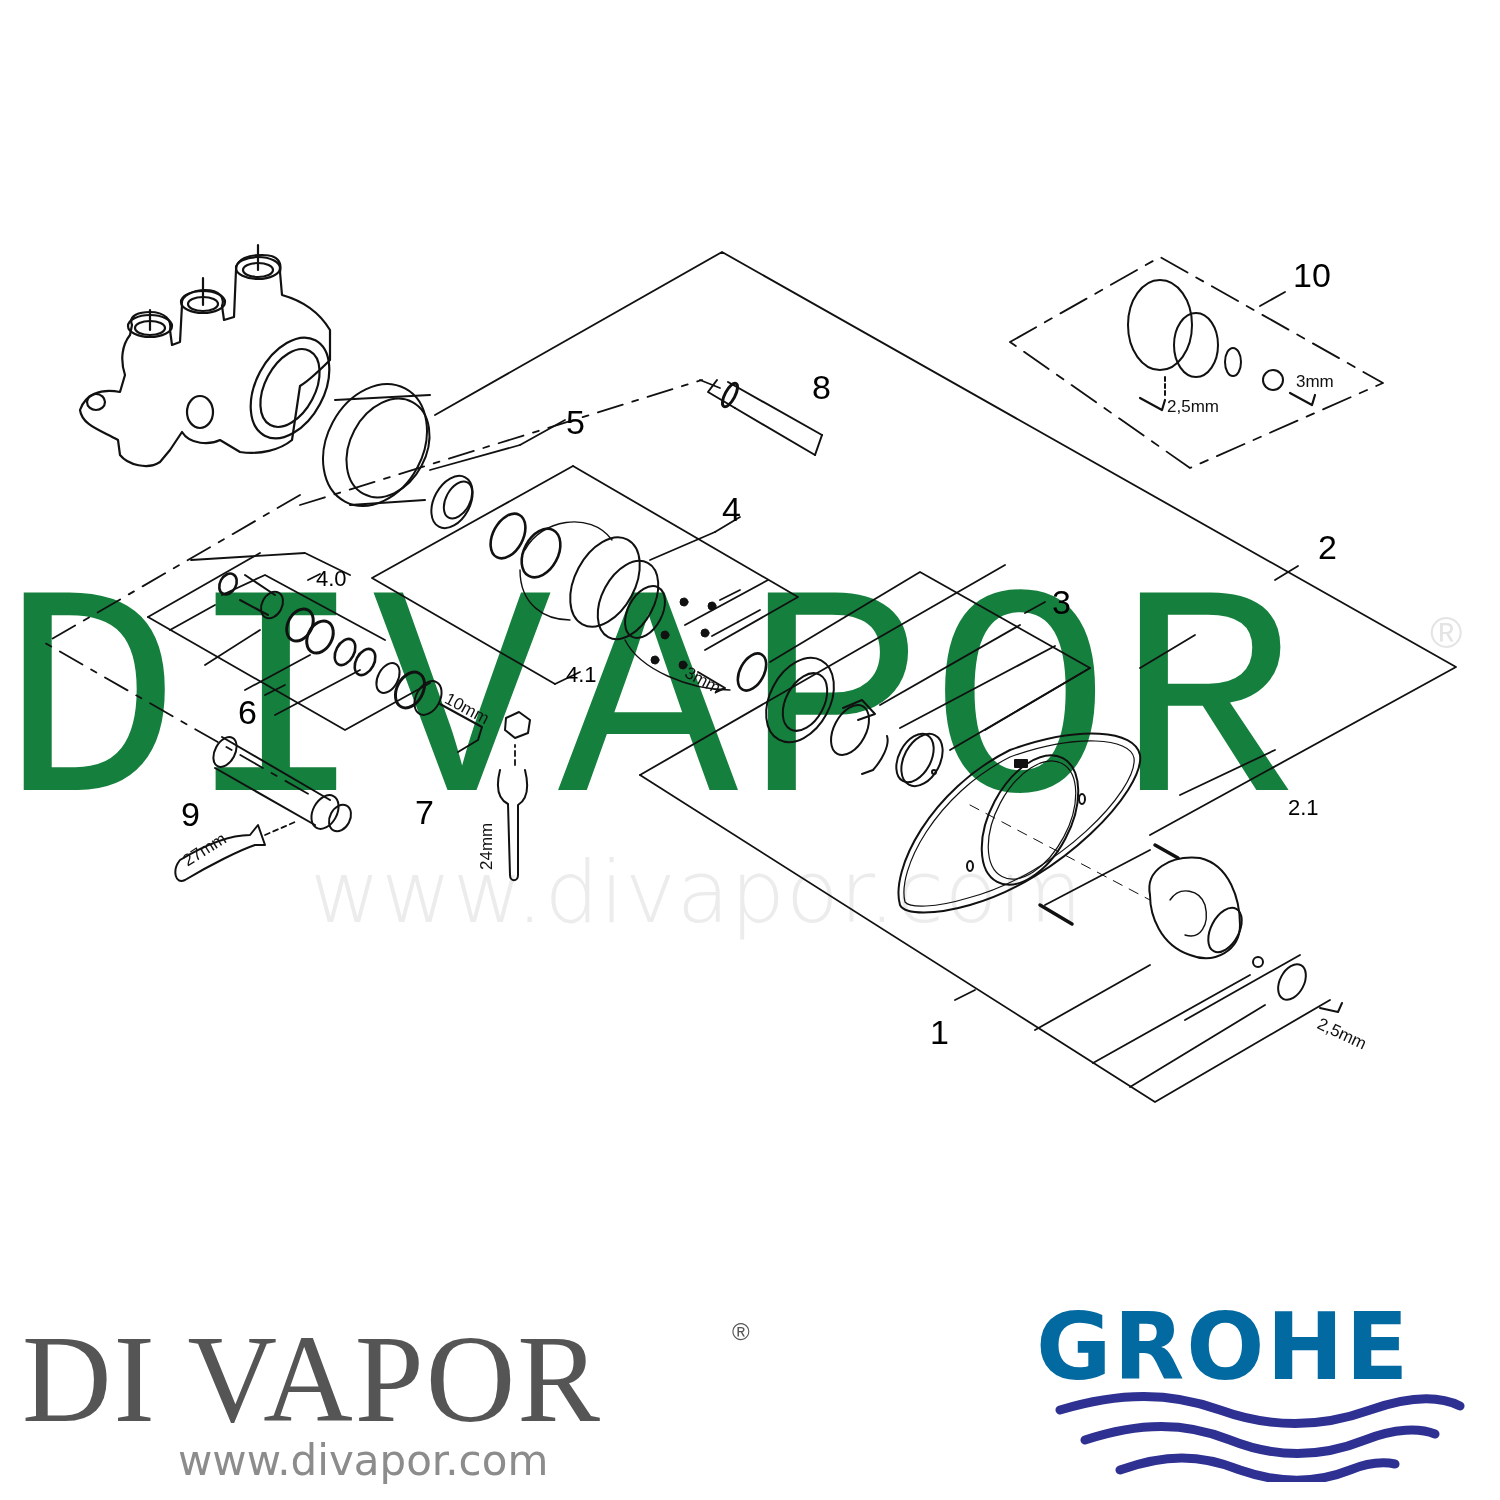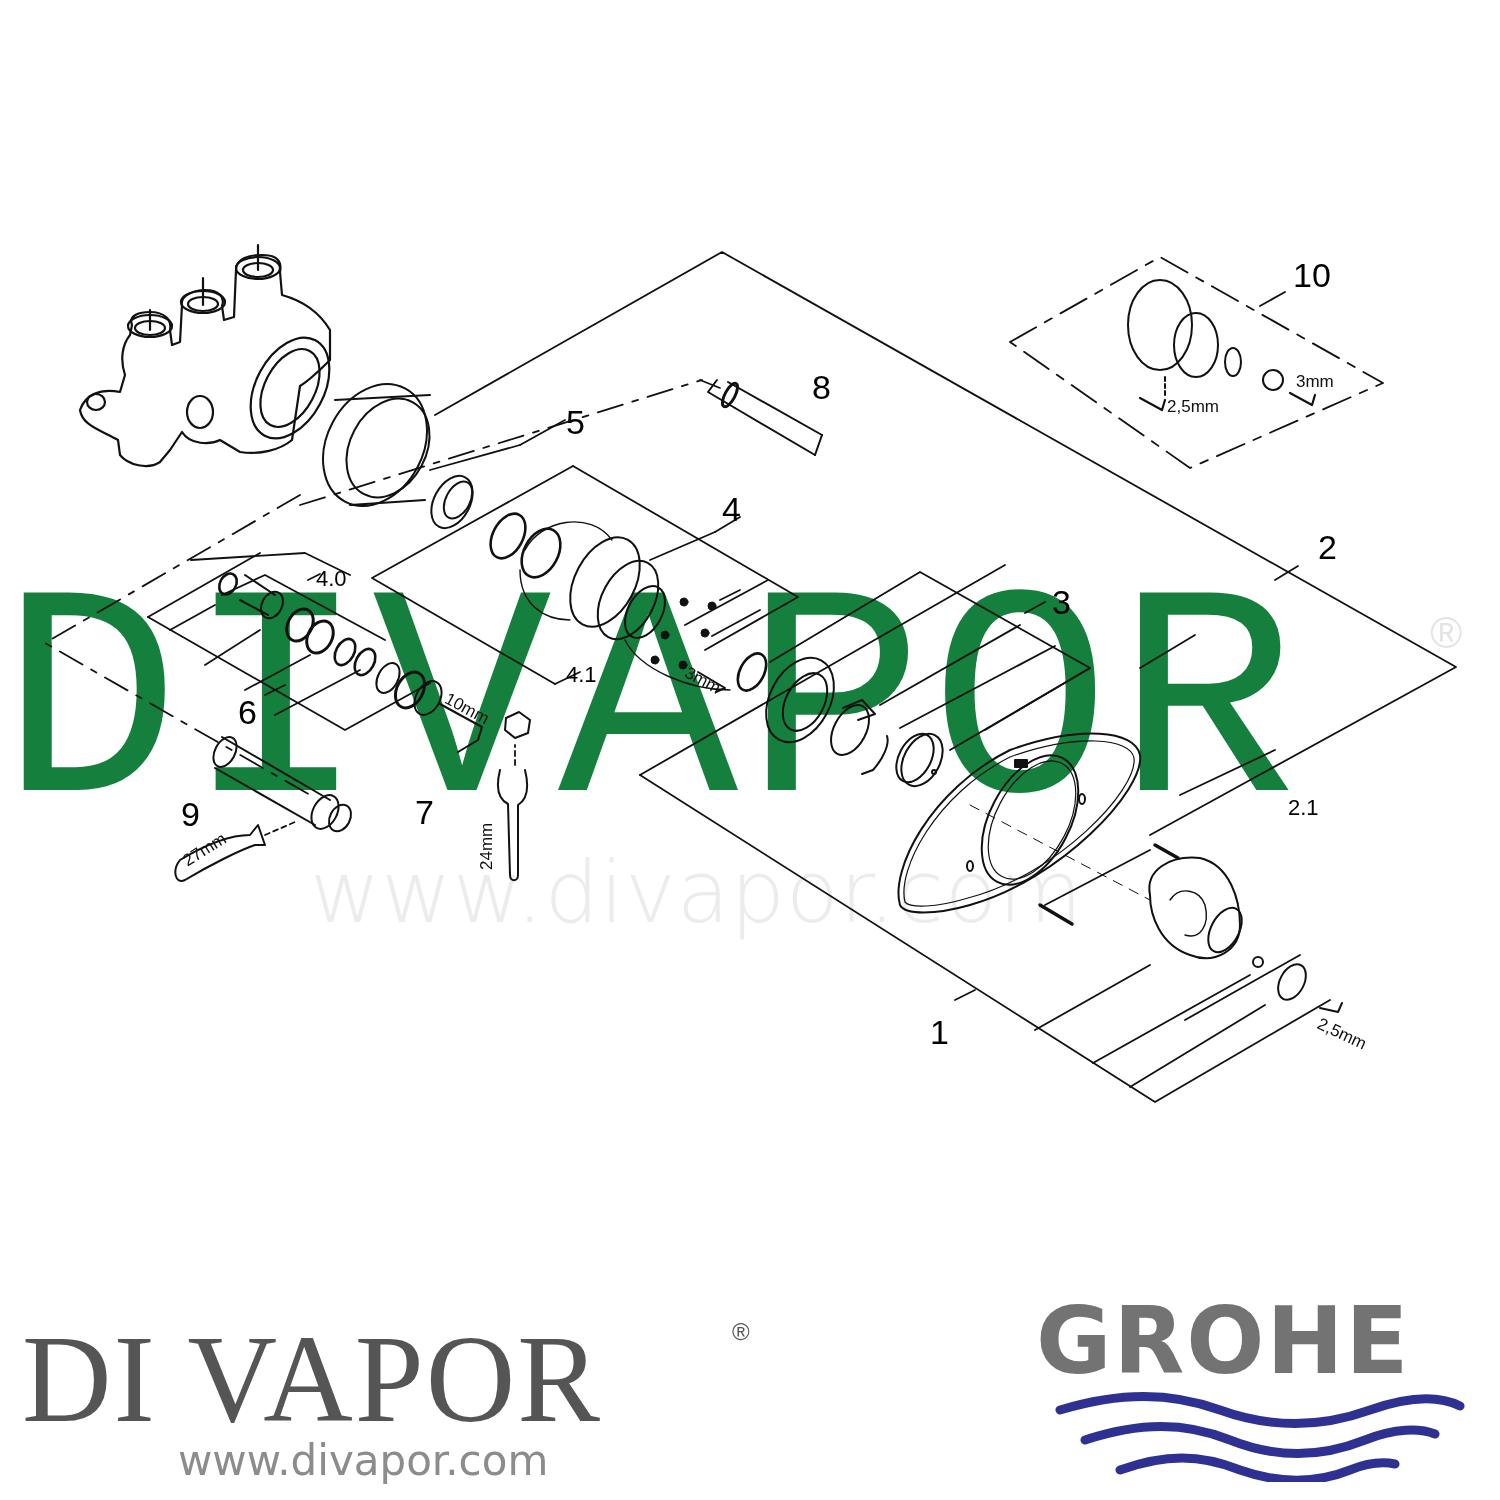--- a/index.html
+++ b/index.html
@@ -258,21 +258,21 @@
   <div class="tool" style="left:690px;top:664px;transform:rotate(28deg);transform-origin:left top;">3mm</div>
   <div class="tool" style="left:450px;top:690px;transform:rotate(28deg);transform-origin:left top;">10mm</div>
   <div class="tool" style="left:478px;top:870px;transform:rotate(-90deg);transform-origin:left top;">24mm</div>
   <div class="tool" style="left:180px;top:855px;transform:rotate(-32deg);transform-origin:left top;">27mm</div>
   <div class="tool" style="left:1322px;top:1015px;transform:rotate(25deg);transform-origin:left top;">2,5mm</div>
 
   <div class="brand-dv">DI VAPOR</div>
   <div class="brand-dv-reg">®</div>
   <div class="brand-dv-url">www.divapor.com</div>
 
-  <div class="brand-grohe" style="color:#737373;">GROHE</div>
+  <div class="brand-grohe" style="color:#0369a1;margin-top:6px;">GROHE</div>
   <svg class="grohe-waves" viewBox="0 0 420 90" xmlns="http://www.w3.org/2000/svg">
     <g fill="none" stroke="#2e3192" stroke-width="9" stroke-linecap="round">
       <path d="M10,18 C70,0 120,0 170,18 C220,36 270,36 320,18 C360,4 390,4 410,14"></path>
       <path d="M35,48 C90,30 135,30 180,48 C225,66 270,66 315,48 C345,36 370,36 385,42"></path>
       <path d="M70,78 C115,62 150,62 190,78 C230,92 265,92 300,78 C320,70 335,70 345,72"></path>
     </g>
   </svg>
 </div>
 
 </body></html>

